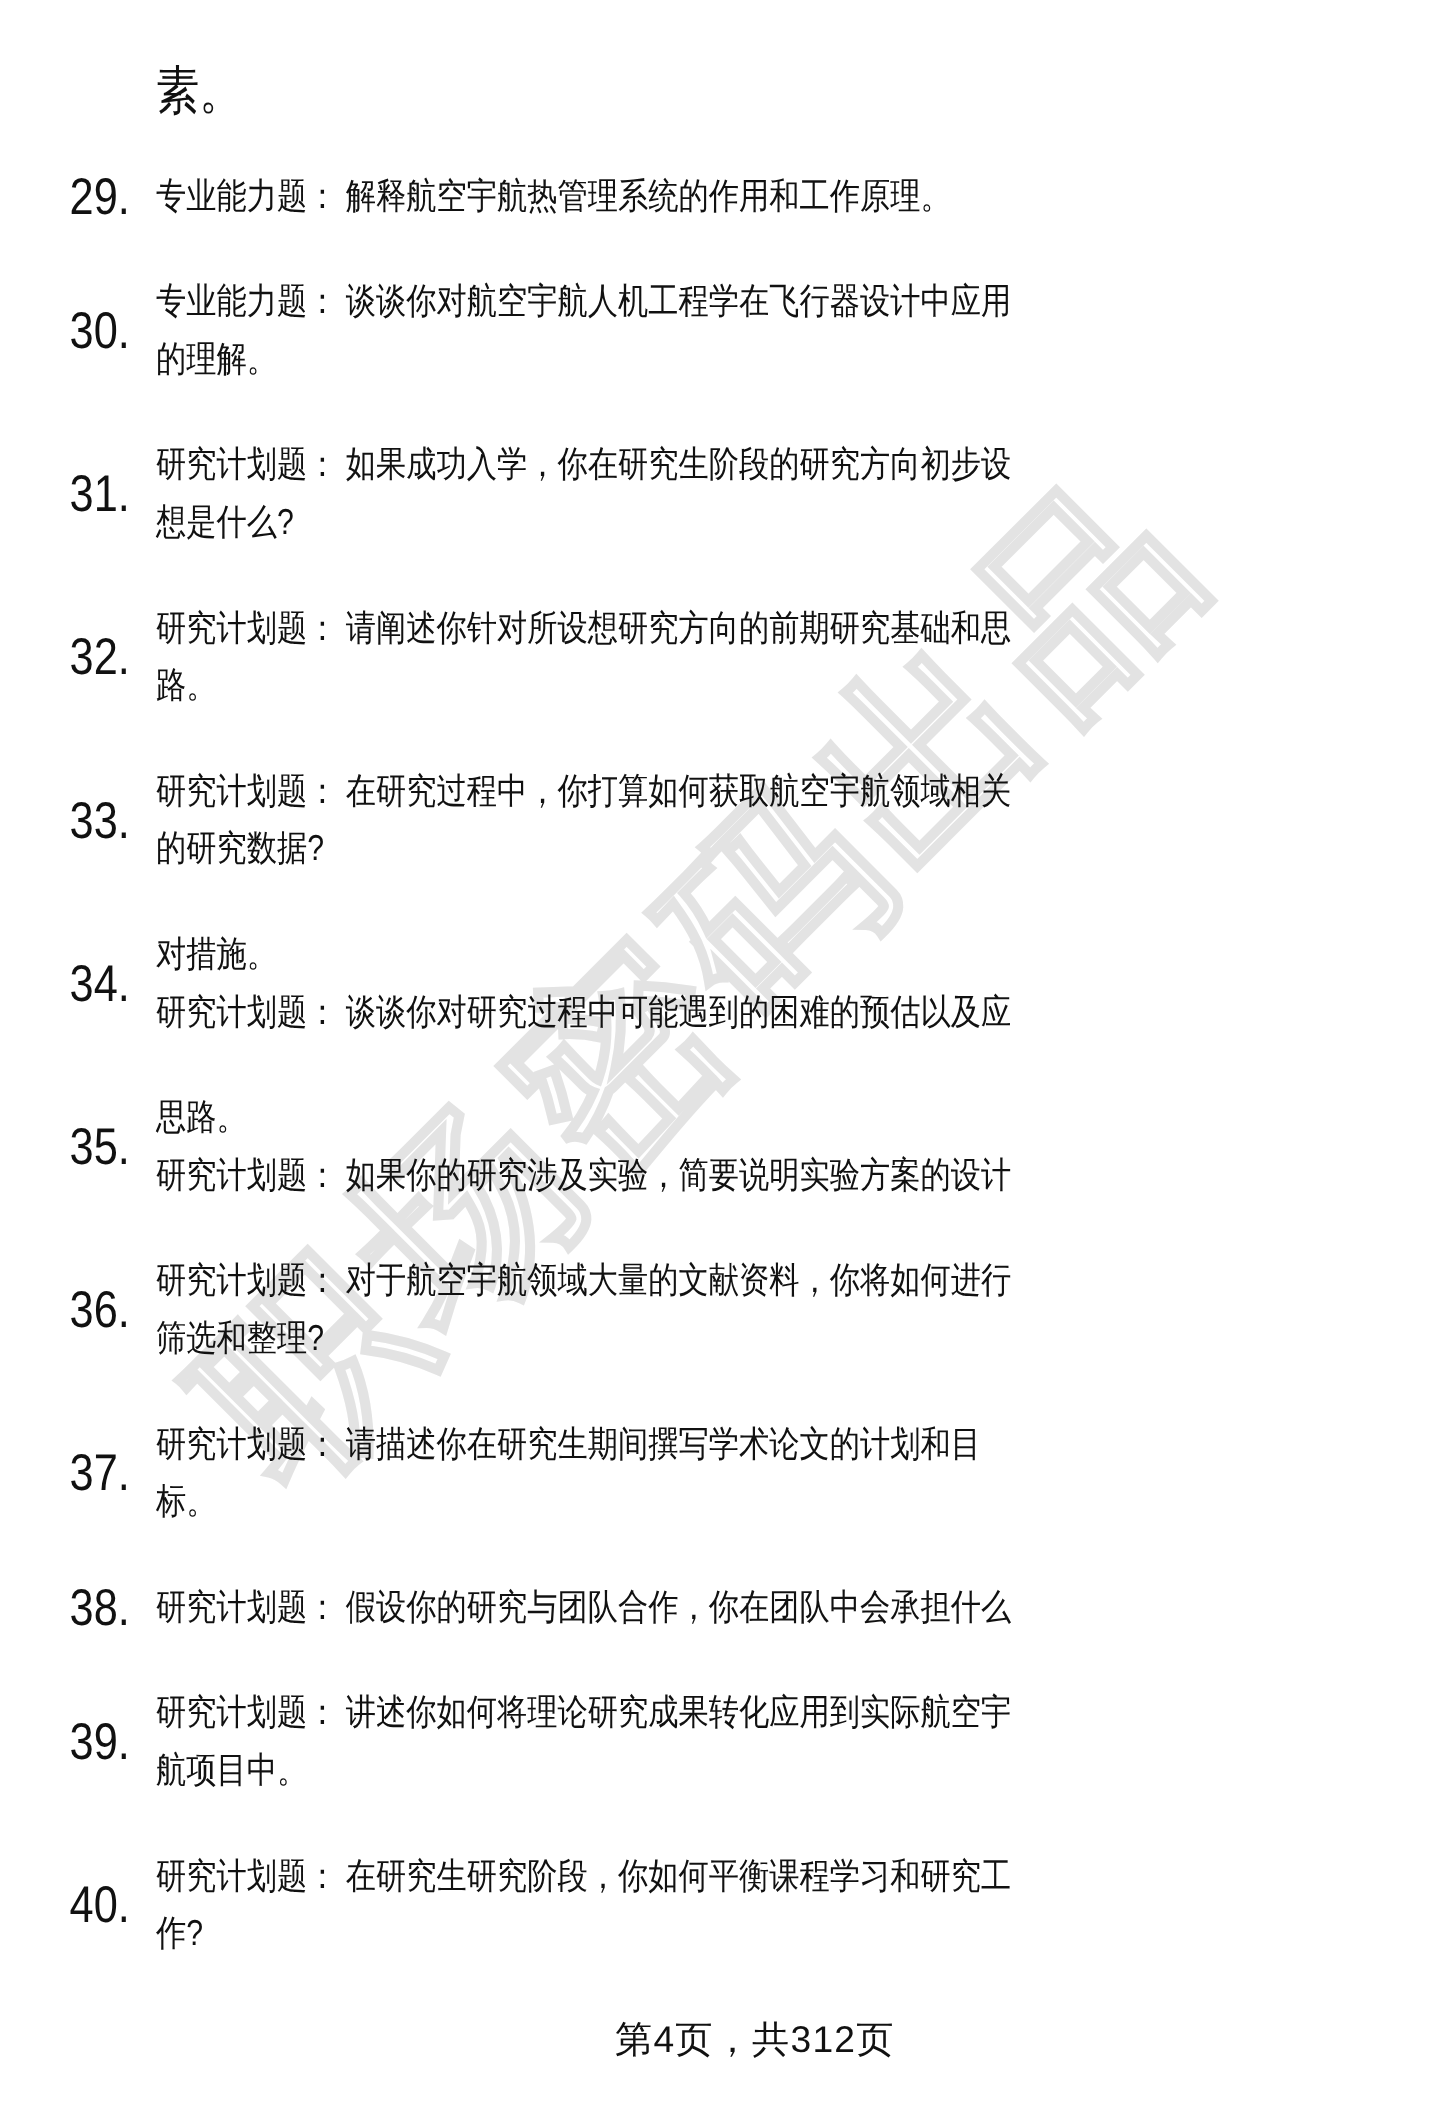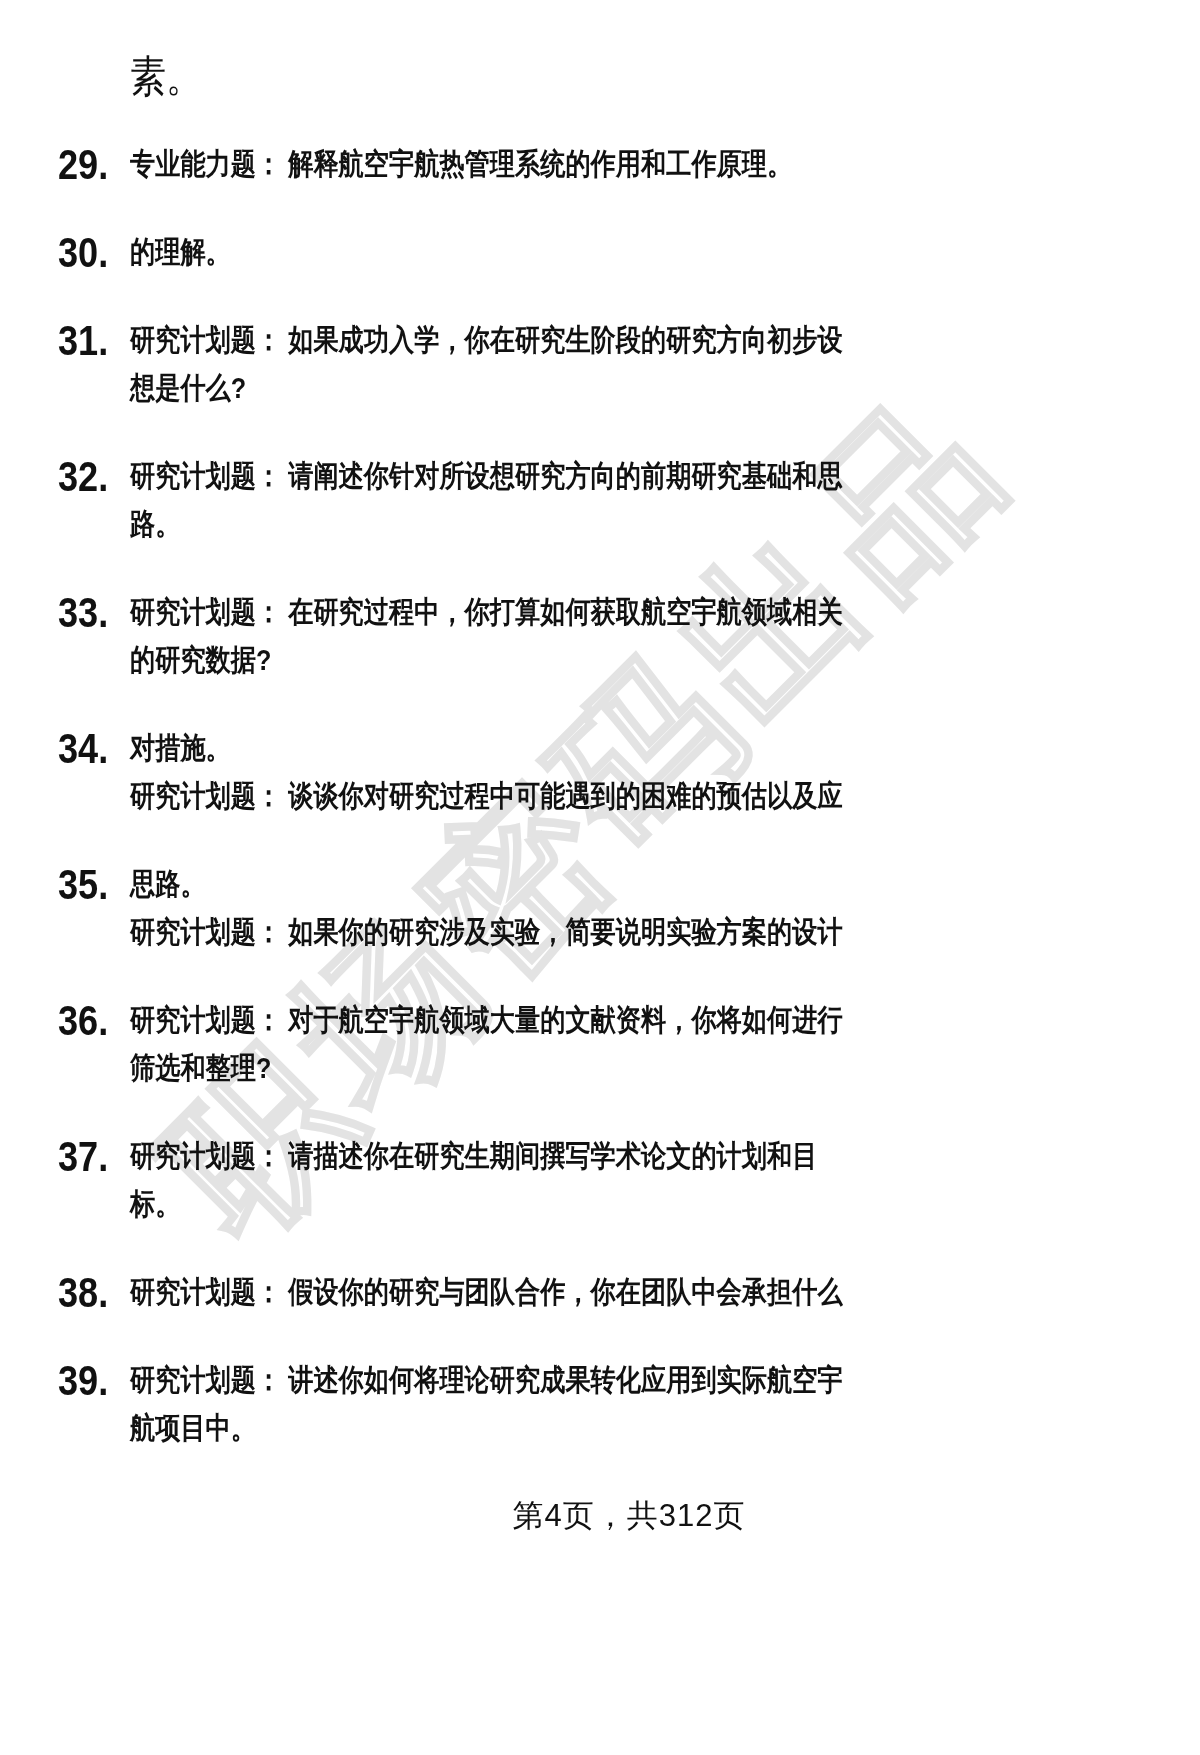--- a/index.html
+++ b/index.html
@@ -47,22 +47,21 @@
   }
   .lead-line .scale, .num .scale, .t-line .scale {
     display: inline-block;
     transform: scaleX(0.84);
     transform-origin: 0 50%;
     white-space: nowrap;
   }
   .block { margin-bottom: 40px; }
   .q-row {
     display: flex;
-    align-items: flex-start;
-    font-weight: bold;
+    align-items: center;
   }
   .num {
     flex: 0 0 72px;
     font-size: 43px;
     line-height: 48px;
     white-space: nowrap;
   }
   .q-text { flex: 1 1 auto; min-width: 0; }
   .t-line {
     font-size: 30px;
@@ -93,20 +92,21 @@
     <div class="num"><span class="scale">29.</span></div>
     <div class="q-text">
       <div class="t-line"><span class="scale">专业能力题： 解释航空宇航热管理系统的作用和工作原理。</span></div>
 
     </div>
   </div>
 
   <div class="block q-row">
     <div class="num"><span class="scale">30.</span></div>
     <div class="q-text">
+      <div class="t-line"><span class="scale">专业能力题： 谈谈你对航空宇航人机工程学在飞行器设计中应用</span></div>
       <div class="t-line"><span class="scale">的理解。</span></div>
     </div>
   </div>
 
   <div class="block q-row">
     <div class="num"><span class="scale">31.</span></div>
     <div class="q-text">
       <div class="t-line"><span class="scale">研究计划题： 如果成功入学，你在研究生阶段的研究方向初步设</span></div>
       <div class="t-line"><span class="scale">想是什么?</span></div>
     </div>
@@ -168,16 +168,23 @@
   </div>
 
   <div class="block q-row">
     <div class="num"><span class="scale">39.</span></div>
     <div class="q-text">
       <div class="t-line"><span class="scale">研究计划题： 讲述你如何将理论研究成果转化应用到实际航空宇</span></div>
       <div class="t-line"><span class="scale">航项目中。</span></div>
     </div>
   </div>
 
+  <div class="block q-row">
+    <div class="num"><span class="scale">40.</span></div>
+    <div class="q-text">
+      <div class="t-line"><span class="scale">研究计划题： 在研究生研究阶段，你如何平衡课程学习和研究工</span></div>
+      <div class="t-line"><span class="scale">作?</span></div>
+    </div>
+  </div>
 
   <div class="footer"><span>第4页，共312页</span></div>
 
 </div>
 
 </body></html>

